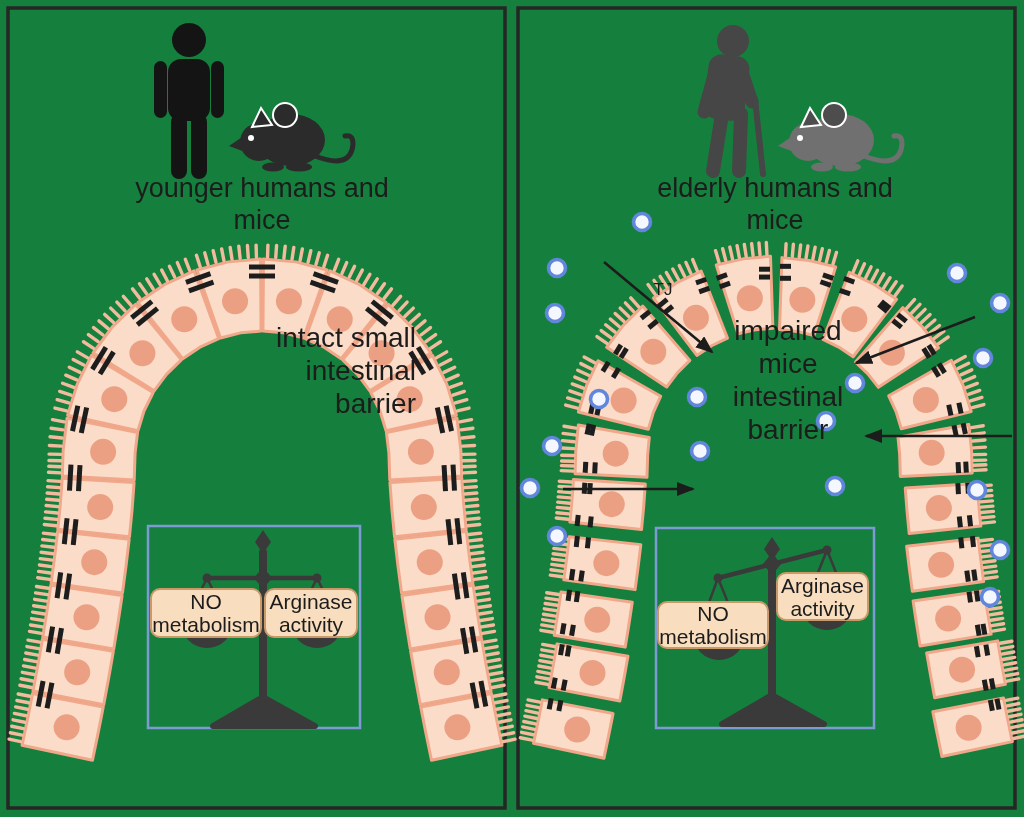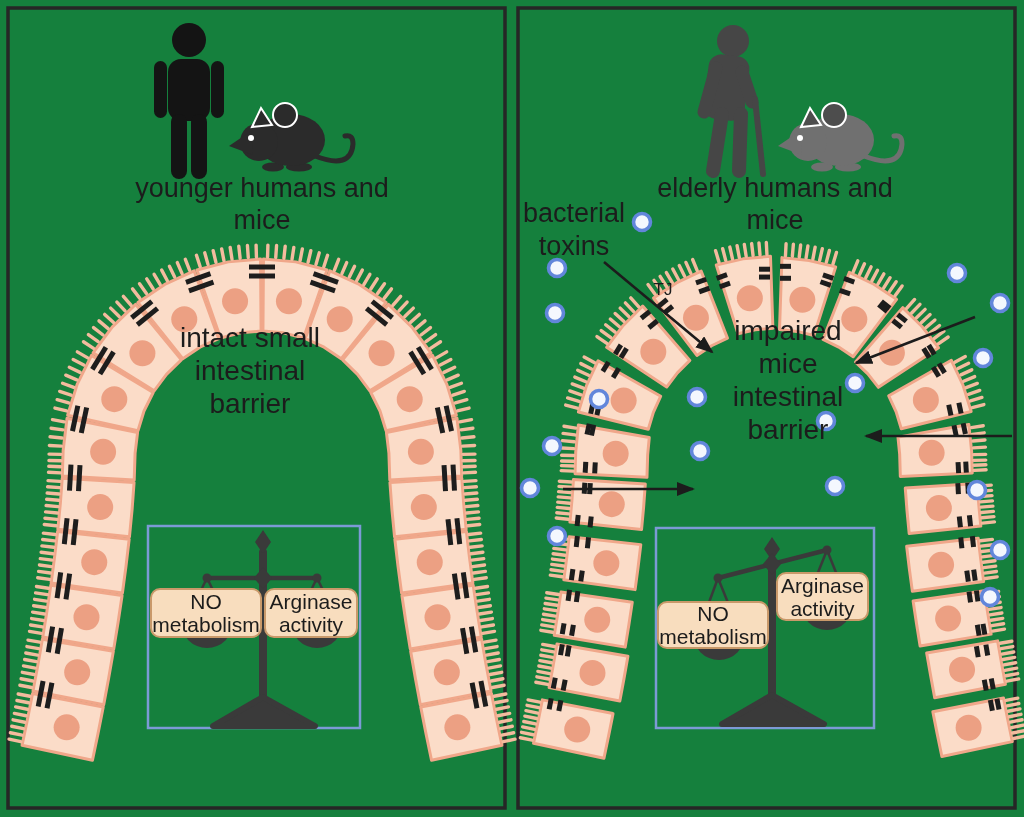--- a/index.html
+++ b/index.html
@@ -654,30 +654,28 @@
         <line x1="1012" y1="436" x2="866" y2="436" stroke="#1c1c1c" stroke-width="2.6" marker-end="url(#ah)"></line>
         <line x1="563" y1="489" x2="693" y2="489" stroke="#1c1c1c" stroke-width="2.6" marker-end="url(#ah)"></line>
       </g>
   </svg>
 
   <div class="t caption" style="left:62px;top:172px;width:400px;">younger humans and
 mice</div>
   <div class="t caption" style="left:575px;top:172px;width:400px;">elderly humans and
 mice</div>
 
-  <div class="t lumen" style="left:100px;top:321px;width:300px;">intact small
+  <div class="t lumen" style="left:116px;top:321px;width:300px;text-align:right;">intact small
 intestinal
 barrier</div>
   <div class="t lumen" style="left:638px;top:314px;width:300px;">impaired
 mice
 intestinal
 barrier</div>
 
-  <div class="t toxins" style="left:474px;top:197px;width:200px;">bacterial
-toxins</div>
   <div class="t tjlab" style="left:633px;top:280px;width:60px;">TJ</div>
 
   <div class="pan-label" style="left:150px;top:588px;width:112px;height:50px;">NO
 metabolism</div>
   <div class="pan-label" style="left:264px;top:588px;width:94px;height:50px;">Arginase
 activity</div>
   <div class="pan-label" style="left:657px;top:601px;width:112px;height:48px;">NO
 metabolism</div>
   <div class="pan-label" style="left:776px;top:572px;width:93px;height:49px;">Arginase
 activity</div>

